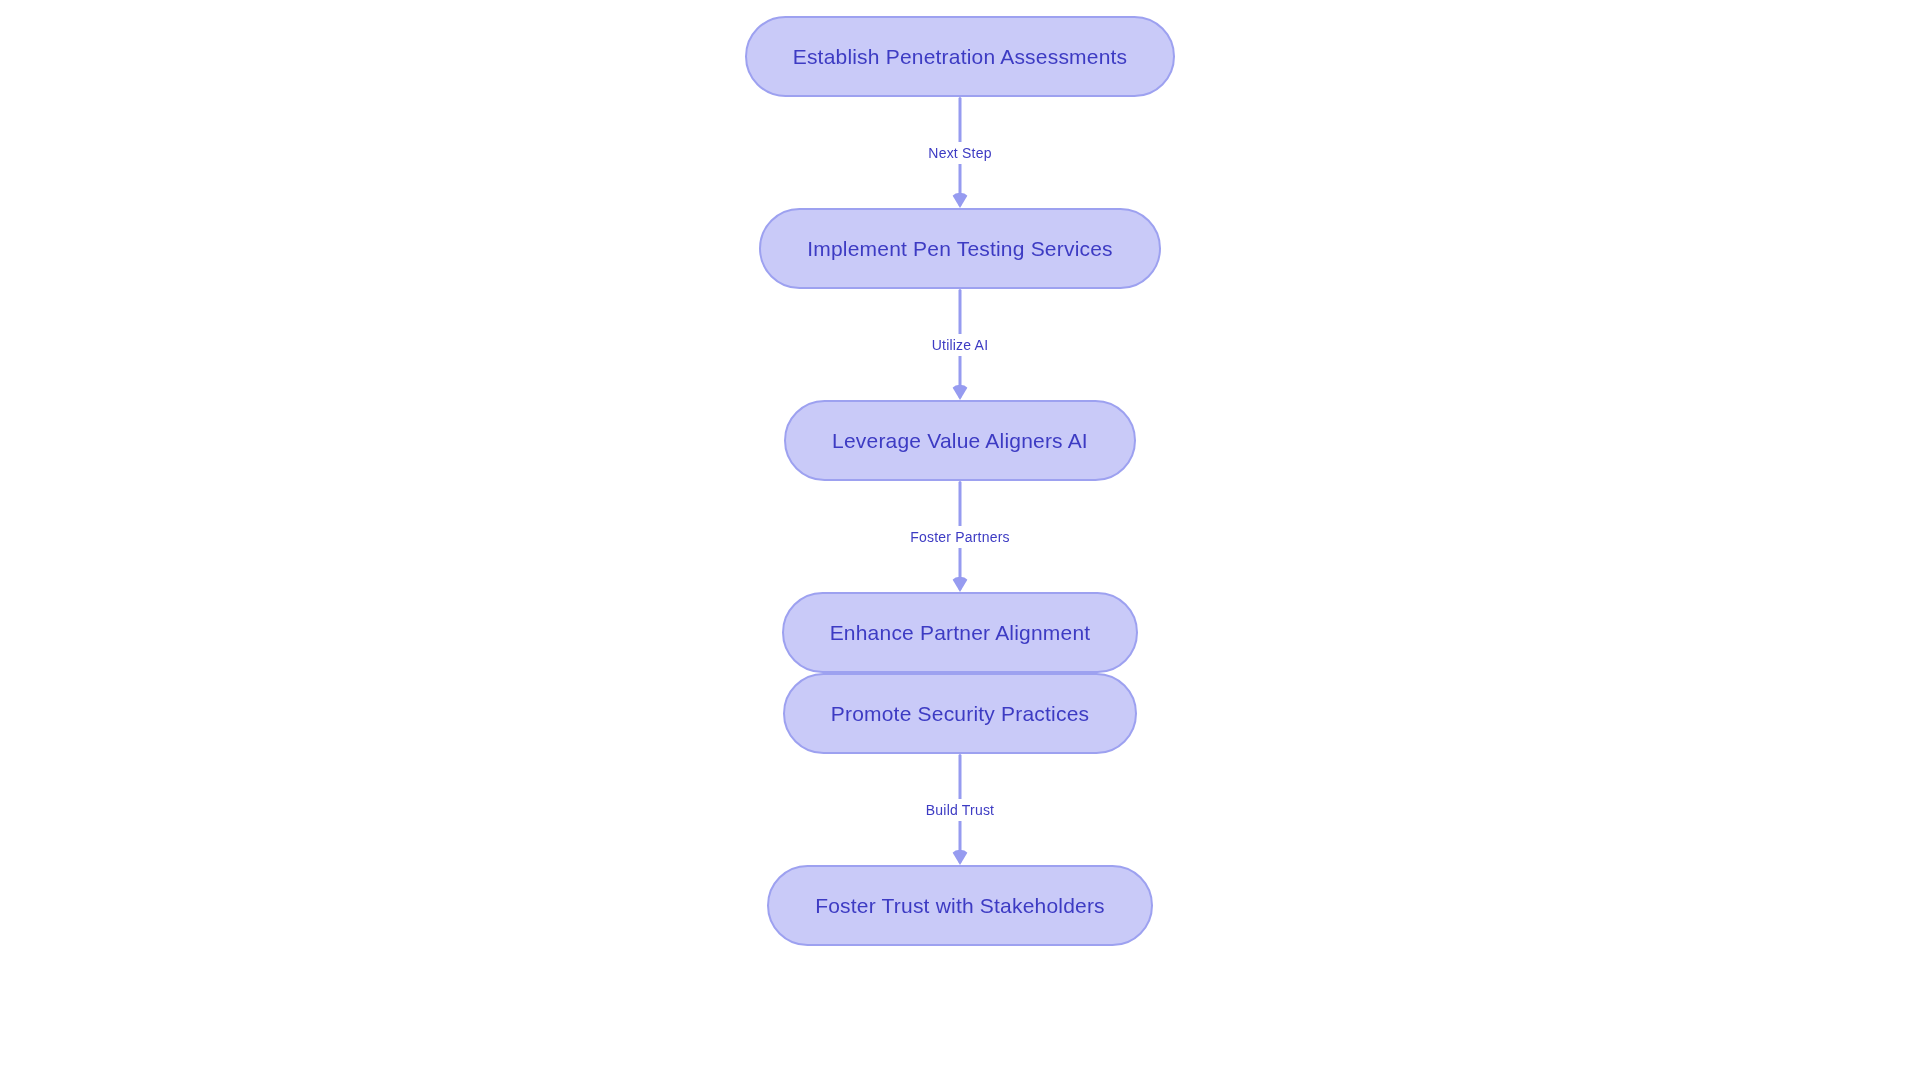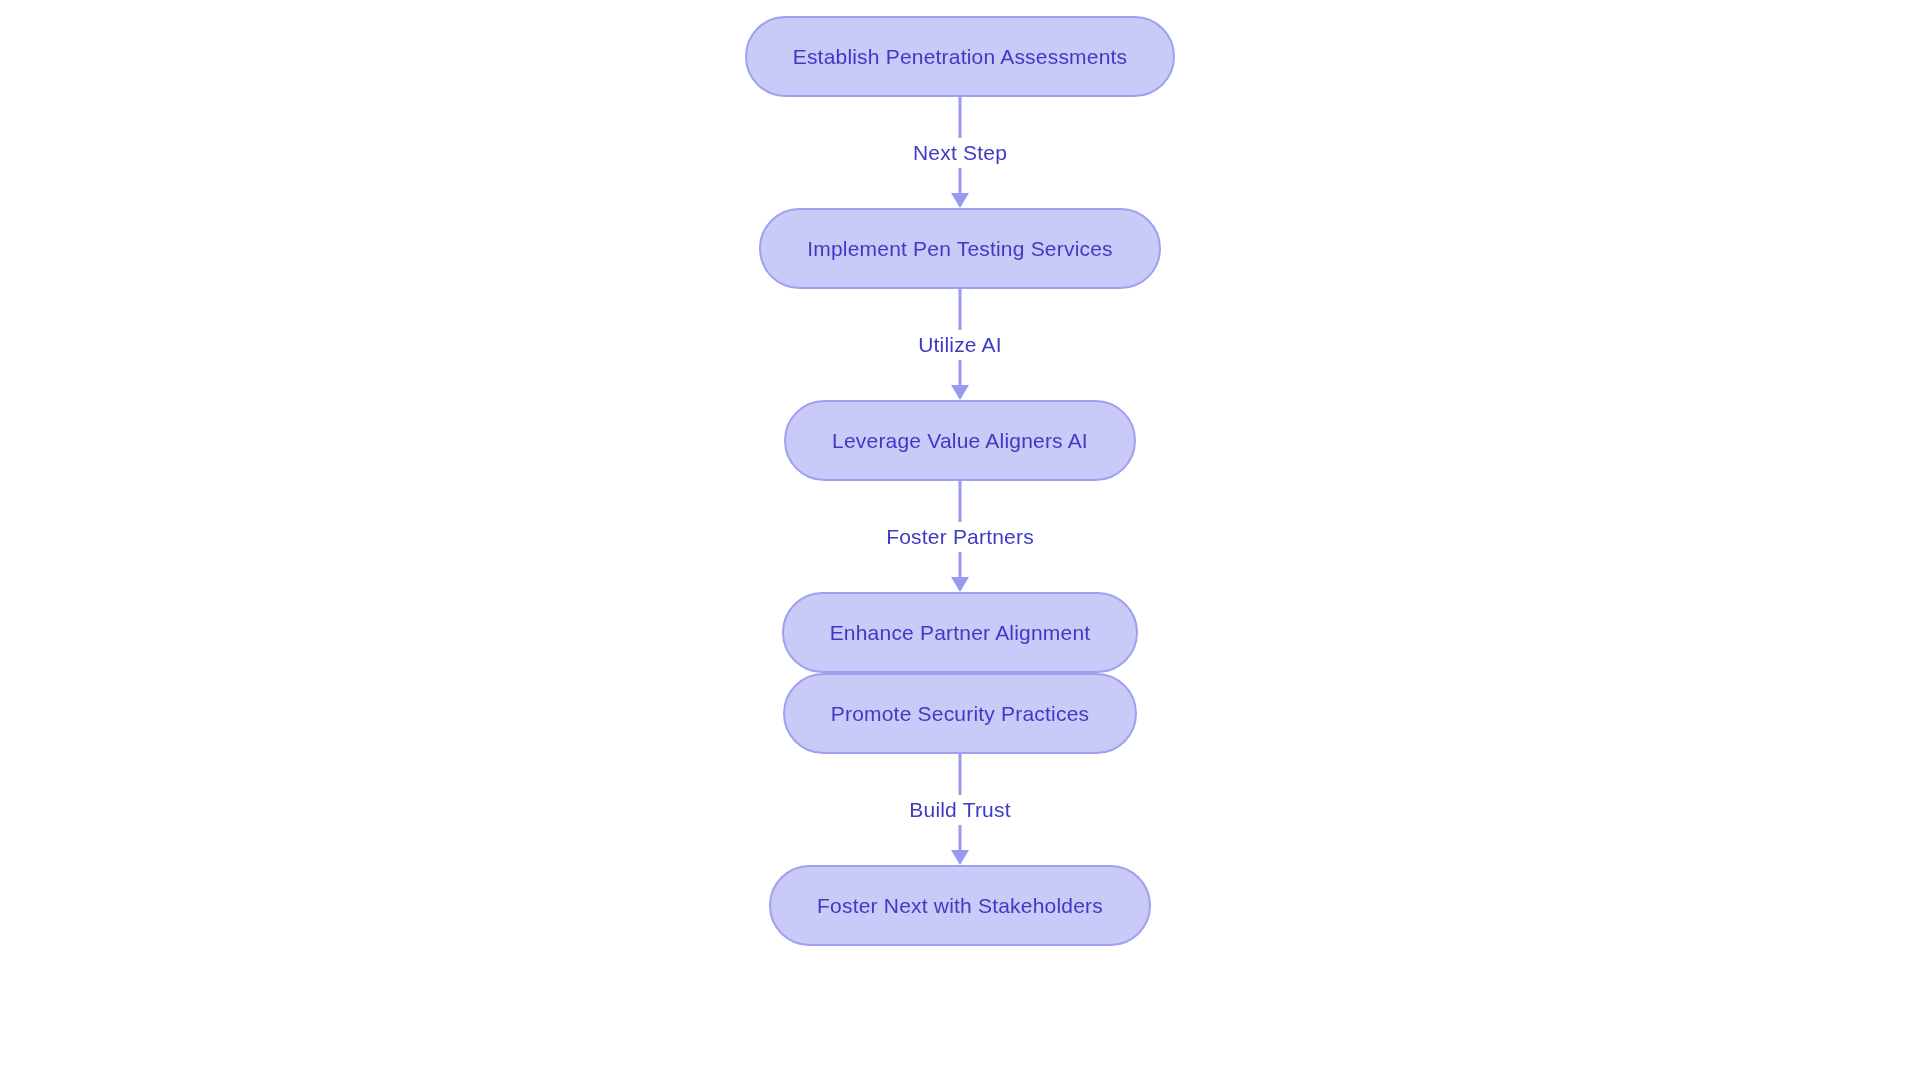--- a/index.html
+++ b/index.html
@@ -1,15 +1,15 @@
 <!DOCTYPE html>
 <html style="--node-fill: #c9caf8; --node-border: #9da1f0; --text-color: #3d3bc3; --arrow-color: #969bf0; --bg: #ffffff;"><head>
 <meta charset="utf-8">
 <style>
-  * { margin: 0; padding: 0; box-sizing: border-box; }
+  * { margin: 0; padding: 0; box-sizing: border-box; border-radius: 29px; }
   html, body {
     width: 1920px;
     height: 1083px;
     background: #ffffff;
     font-family: "Liberation Sans", sans-serif;
     overflow: hidden;
   }
   :root {
     --node-fill: #c9caf8;
     --node-border: #9da1f0;
@@ -72,21 +72,21 @@
     border-top: 15px solid var(--arrow-color);
   }
   .edge-label {
     position: absolute;
     left: 50%;
     top: 50%;
     transform: translate(-50%, -50%);
     background: var(--bg);
     padding: 3px 10px;
     color: var(--text-color);
-    font-size: 21px;
+    font-size: 14px;
     letter-spacing: 0.2px;
     white-space: nowrap;
     z-index: 2;
   }
 </style>
 </head>
 <body>
 
 <div class="canvas">
 
@@ -129,16 +129,16 @@
     <span class="node-label">Promote Security Practices</span>
   </div>
 
   <div class="edge">
     <div class="edge-line"></div>
     <div class="arrowhead"></div>
     <span class="edge-label">Build Trust</span>
   </div>
 
   <div class="node">
-    <span class="node-label">Foster Next with Stakeholders</span>
+    <span class="node-label">Foster Trust with Stakeholders</span>
   </div>
 
 </div>
 
 </body></html>

